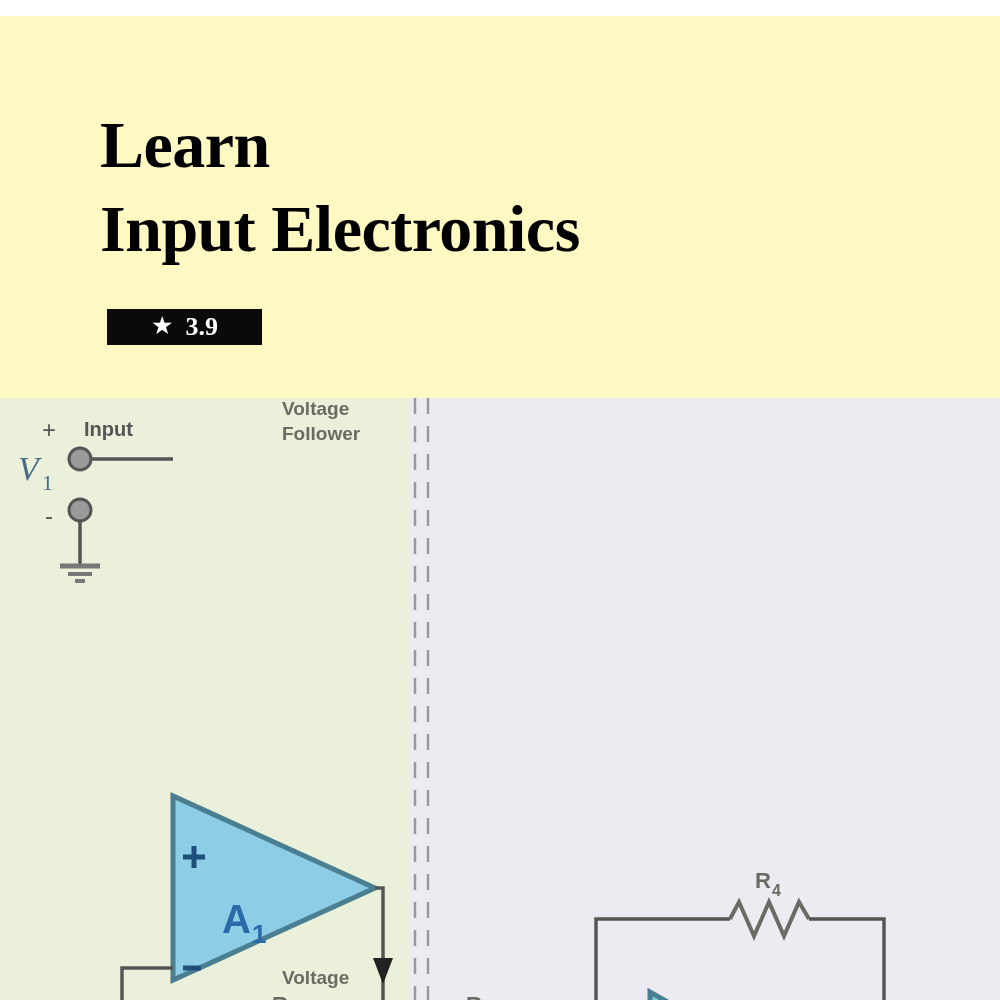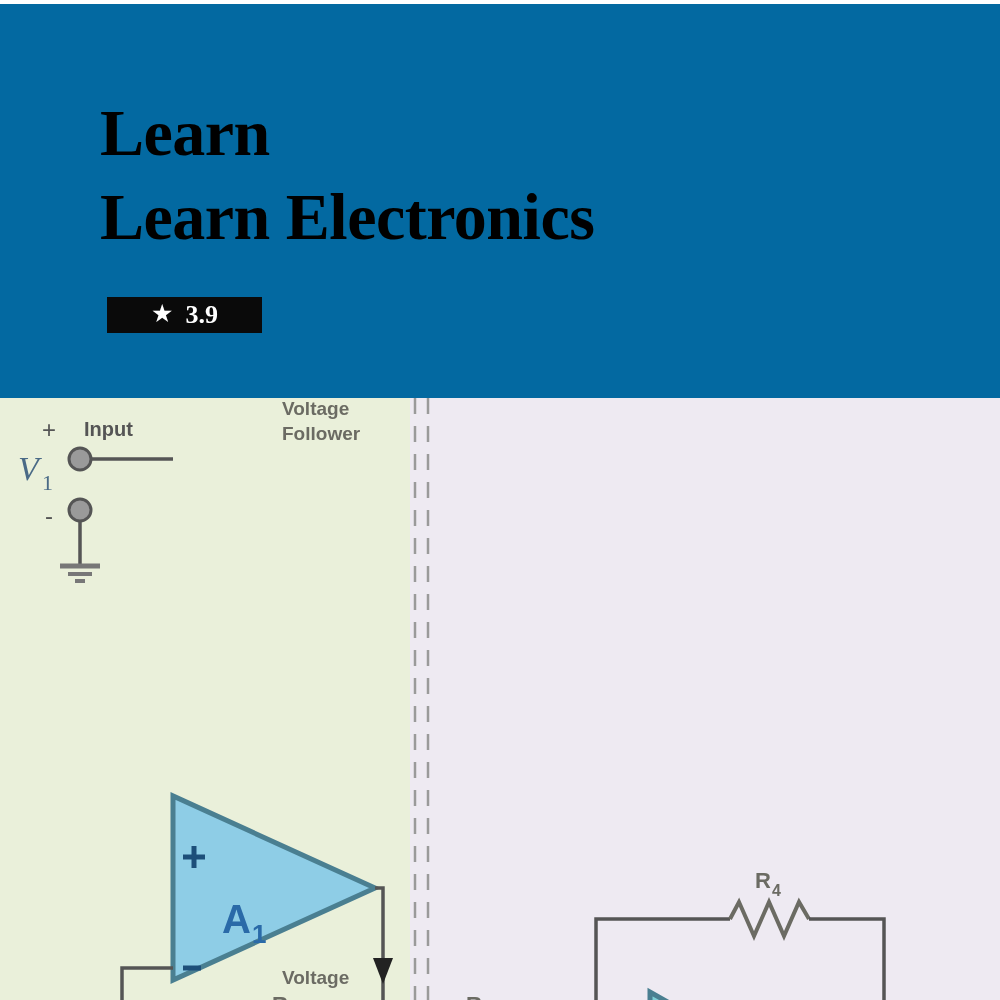--- a/index.html
+++ b/index.html
@@ -13,24 +13,24 @@
     height: 1000px;
     position: relative;
     overflow: hidden;
     font-family: "Liberation Sans", sans-serif;
   }
 
   
   .header {
     position: absolute;
     left: 0;
-    top: 4px;
+    top: 16px;
     width: 1000px;
     height: 514px;
-    background: #0369a1;
+    background: #fef9c3;
   }
   .title-block {
     position: absolute;
     left: 100px;
     top: 96px;
     font-family: "Liberation Serif", "DejaVu Serif", serif;
     font-weight: bold;
     color: #000000;
     line-height: 1.0;
   }
@@ -80,21 +80,21 @@
   }
   .figure svg { display: block; }
 </style>
 </head>
 <body>
 
 <div class="header">
 
   <div class="title-block">
     <span class="title-line title-line-1">Learn</span>
-    <span class="title-line title-line-2">Learn Electronics</span>
+    <span class="title-line title-line-2">Input Electronics</span>
   </div>
 
   <div class="rating-badge">
     <span class="rating-star">★</span>
     <span class="rating-value">3.9</span>
   </div>
 
 </div>
 
 <div class="figure">

